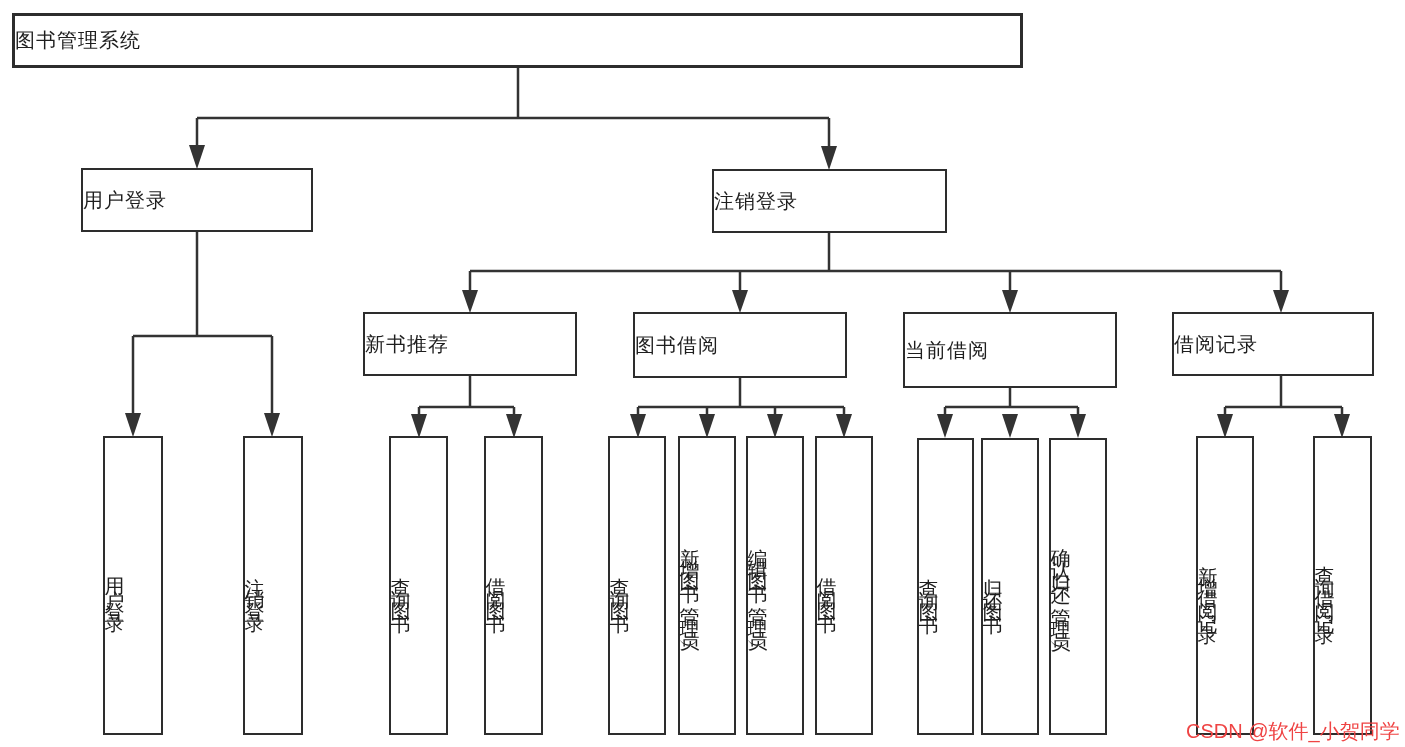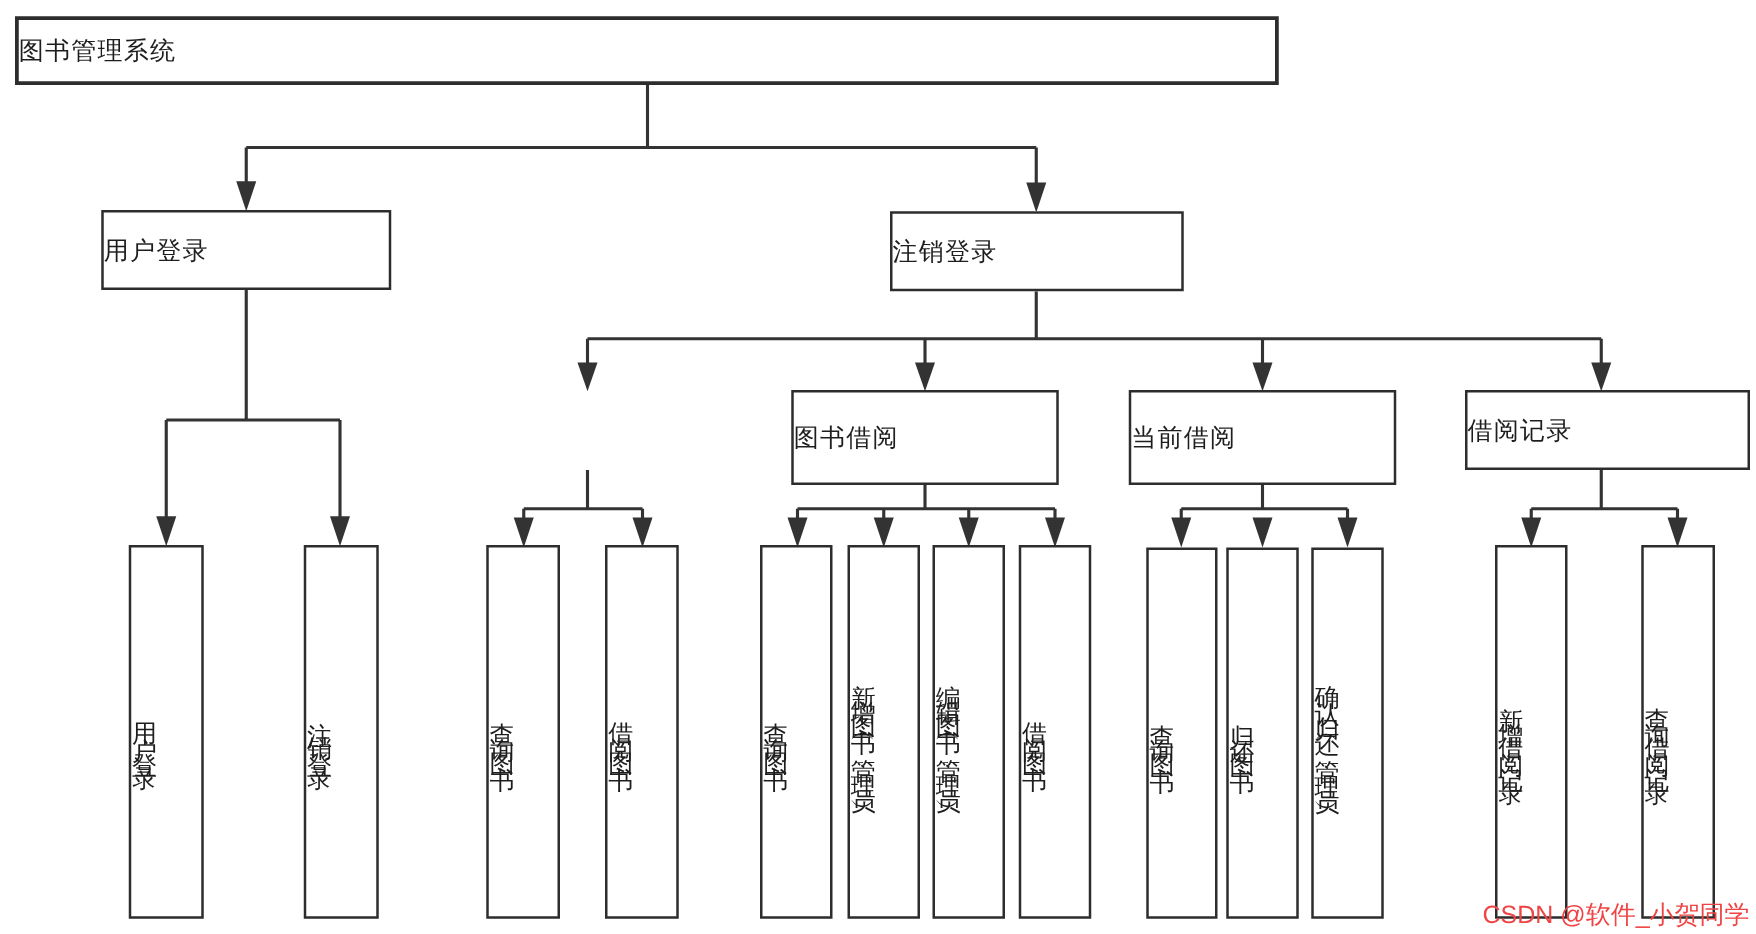--- a/index.html
+++ b/index.html
@@ -123,27 +123,30 @@
     <span>图书管理系统</span>
   </div>
 
   <div class="node h" style="left:81px;top:168px;width:232px;height:64px">
     <span>用户登录</span>
   </div>
   <div class="node h" style="left:712px;top:169px;width:235px;height:64px">
     <span>注销登录</span>
   </div>
 
-  <div class="node h" style="left:633px;top:312px;width:214px;height:76px">
+  <div class="node h" style="left:363px;top:312px;width:214px;height:64px">
+    <span>新书推荐</span>
+  </div>
+  <div class="node h" style="left:633px;top:312px;width:214px;height:66px">
     <span>图书借阅</span>
   </div>
   <div class="node h" style="left:903px;top:312px;width:214px;height:76px">
     <span>当前借阅</span>
   </div>
-  <div class="node h" style="left:1172px;top:312px;width:228px;height:64px">
+  <div class="node h" style="left:1172px;top:312px;width:202px;height:64px">
     <span>借阅记录</span>
   </div>
 
   <div class="node v" style="left:103px;top:436px;width:60px;height:299px">
     <span>用户登录</span>
   </div>
   <div class="node v" style="left:243px;top:436px;width:60px;height:299px">
     <span>注销登录</span>
   </div>
 

